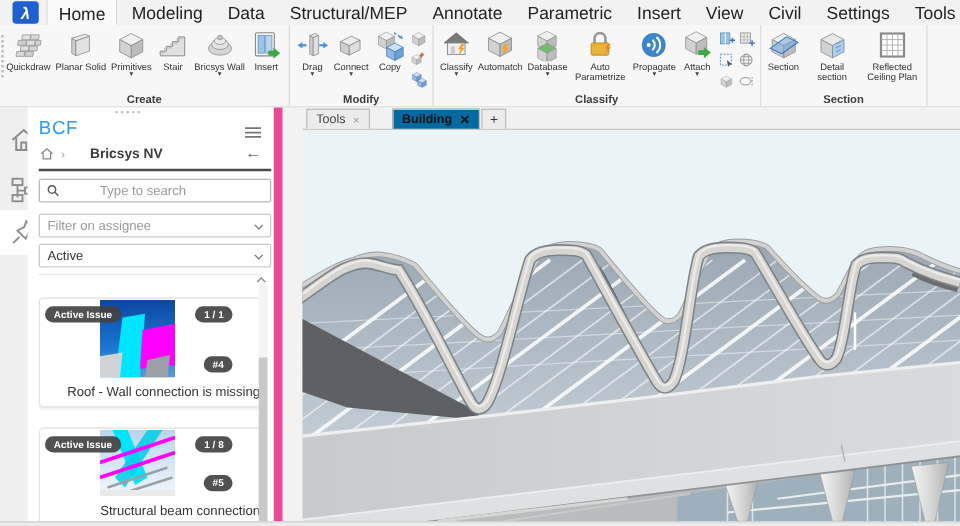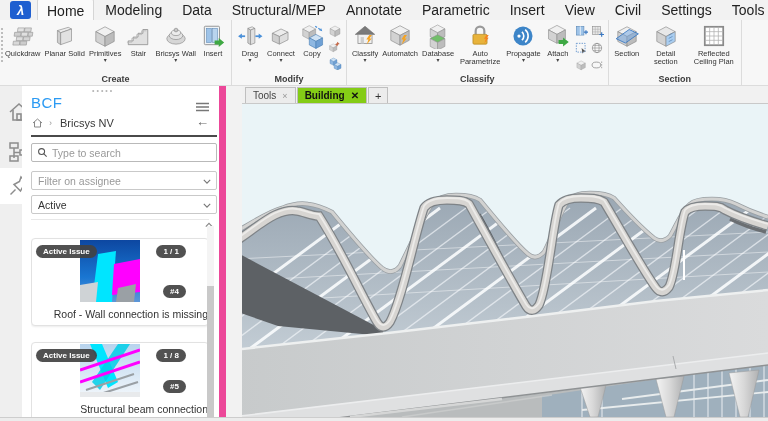--- a/index.html
+++ b/index.html
@@ -23,43 +23,43 @@
 .sic{width:14px;height:14px;margin:1px;}
 #ribbon-grip{position:absolute;left:1px;top:28px;width:3px;height:34px;border-left:2px dotted #bdbdbd;}
 #sidestrip{position:absolute;left:0;top:86px;width:38px;height:331px;background:#efefef;}
 .sideicon{position:absolute;left:7px;width:24px;height:24px;}
 #side-active{position:absolute;left:0;top:82px;width:38px;height:36px;background:#fff;}
 #bcf{position:absolute;left:22px;top:86px;width:204px;height:331px;background:#fff;border-right:7px solid #ec4899;}
 #bcf-grip{position:absolute;top:1px;left:70px;color:#b5b5b5;font-size:7px;letter-spacing:2px;}
 #bcf-title{position:absolute;left:9px;top:8px;font-size:15px;color:#2b9af3;letter-spacing:.5px;}
 #bcf-menu{position:absolute;right:10px;top:12px;width:13px;}
 #bcf-crumb{position:absolute;left:9px;top:30px;height:14px;display:flex;align-items:center;font-size:11px;color:#444;}
-#crumb-name{font-weight:normal;color:#3a3a3a;margin-left:8px;text-align:right;}
+#crumb-name{font-weight:bold;color:#3a3a3a;margin-left:20px;text-align:right;}
 #crumb-sep{color:#999;margin-left:5px;font-size:9px;}
 #bcf-back{position:absolute;right:10px;top:28px;font-size:13px;color:#666;}
 #bcf-divider{position:absolute;left:9px;top:49px;width:186px;height:2px;background:#4a4a4a;}
-.inputbox{position:absolute;left:9px;width:186px;height:19px;border:1px solid #b9b9b9;border-radius:2px;background:#fff;display:flex;align-items:center;font-size:10.5px;color:#999;}
+.inputbox{position:absolute;left:9px;width:186px;height:19px;border:1px solid #b9b9b9;border-radius:2px;background:#fff;display:flex;align-items:center;font-size:10.5px;color:#999;gap:28px;}
 #searchbox{top:57px;}
 #searchbox svg{margin:0 4px 0 5px;}
 .selbox{position:absolute;left:9px;width:186px;height:19px;border:1px solid #c9c9c9;border-radius:2px;background:#fff;display:flex;align-items:center;font-size:10.5px;padding-left:6px;}
 #sel1{top:85px;color:#999;}
 #sel2{top:109px;color:#333;}
 .selbox svg{position:absolute;right:5px;top:7px;}
 #list-divider{position:absolute;left:9px;top:133px;width:178px;height:1px;background:#e8e8e8;}
 #scroll-up{position:absolute;right:6px;top:128px;}
 #scrollbar{position:absolute;right:5px;top:140px;width:7px;height:191px;background:#f4f4f4;}
 #scrollthumb{position:absolute;left:0;top:60px;width:7px;height:131px;background:#c9c9c9;}
 #cards{position:absolute;left:9px;top:136px;width:178px;height:195px;overflow:hidden;}
 .card{position:relative;width:178px;background:#fff;border:1px solid #e2e2e2;border-radius:4px;box-shadow:0 1px 2px rgba(0,0,0,.08);margin-bottom:5px;margin-top:16px;}
 .thumb{position:absolute;left:48px;top:1px;width:60px;}
 .pill{position:absolute;background:rgba(66,66,66,.92);color:#fff;font-size:8px;font-weight:bold;border-radius:8px;padding:2px 7px;line-height:9px;white-space:nowrap;}
 .ctitle{position:absolute;left:0;width:100%;text-align:right;font-size:10.5px;color:#333;}
 #doctabs{position:absolute;left:242px;top:86px;width:526px;height:18px;background:#f1f1f1;border-bottom:1px solid #c9c9c9;display:flex;align-items:flex-end;padding-left:3px;}
 .dtab{height:16px;padding:0 7px;font-size:10px;color:#444;background:#ececec;border:1px solid #bfbfbf;border-bottom:none;display:flex;align-items:center;margin-right:1px;}
-.dtab.active{background:#84cc16;font-weight:bold;color:#111;}
+.dtab.active{background:#0369a1;font-weight:bold;color:#111;margin-left:17px;}
 .dtab .x{margin-left:6px;color:#9a9a9a;font-size:9px;}
 .dtab.active .x{color:#111;font-weight:bold;font-size:10px;}
 .dtab.plus{padding:0 6px;font-size:11px;color:#333;}
 #viewport{position:absolute;left:242px;top:104px;width:526px;height:313px;background:#eaf4f7;}
 #bottomstrip{position:absolute;left:0;top:417px;width:768px;height:4px;background:#ececec;border-top:1px solid #cdcdcd;}
 </style>
 </head>
 <body>
 <div id="app">
 

